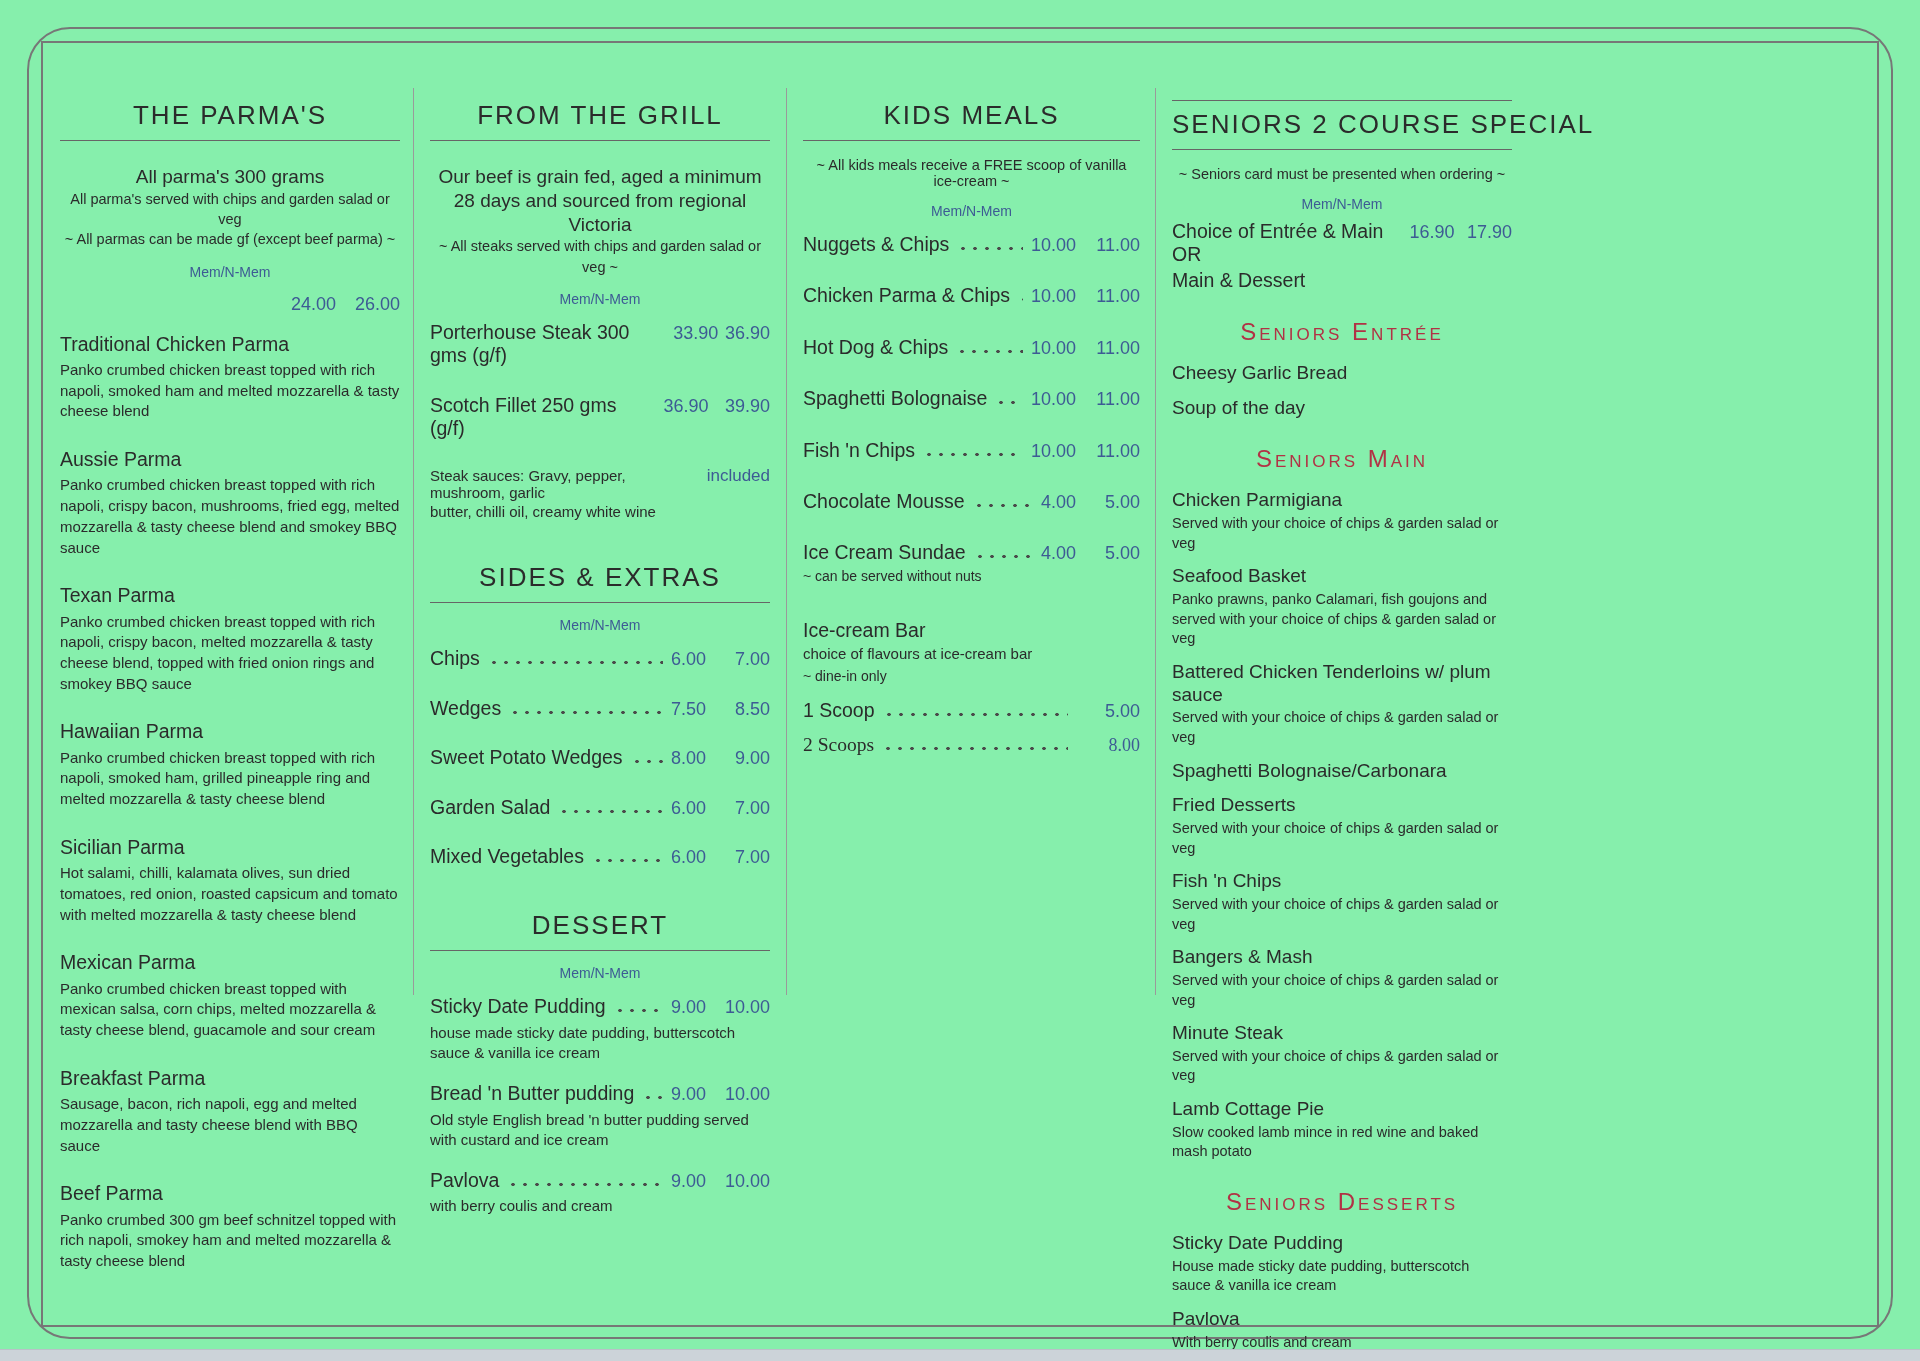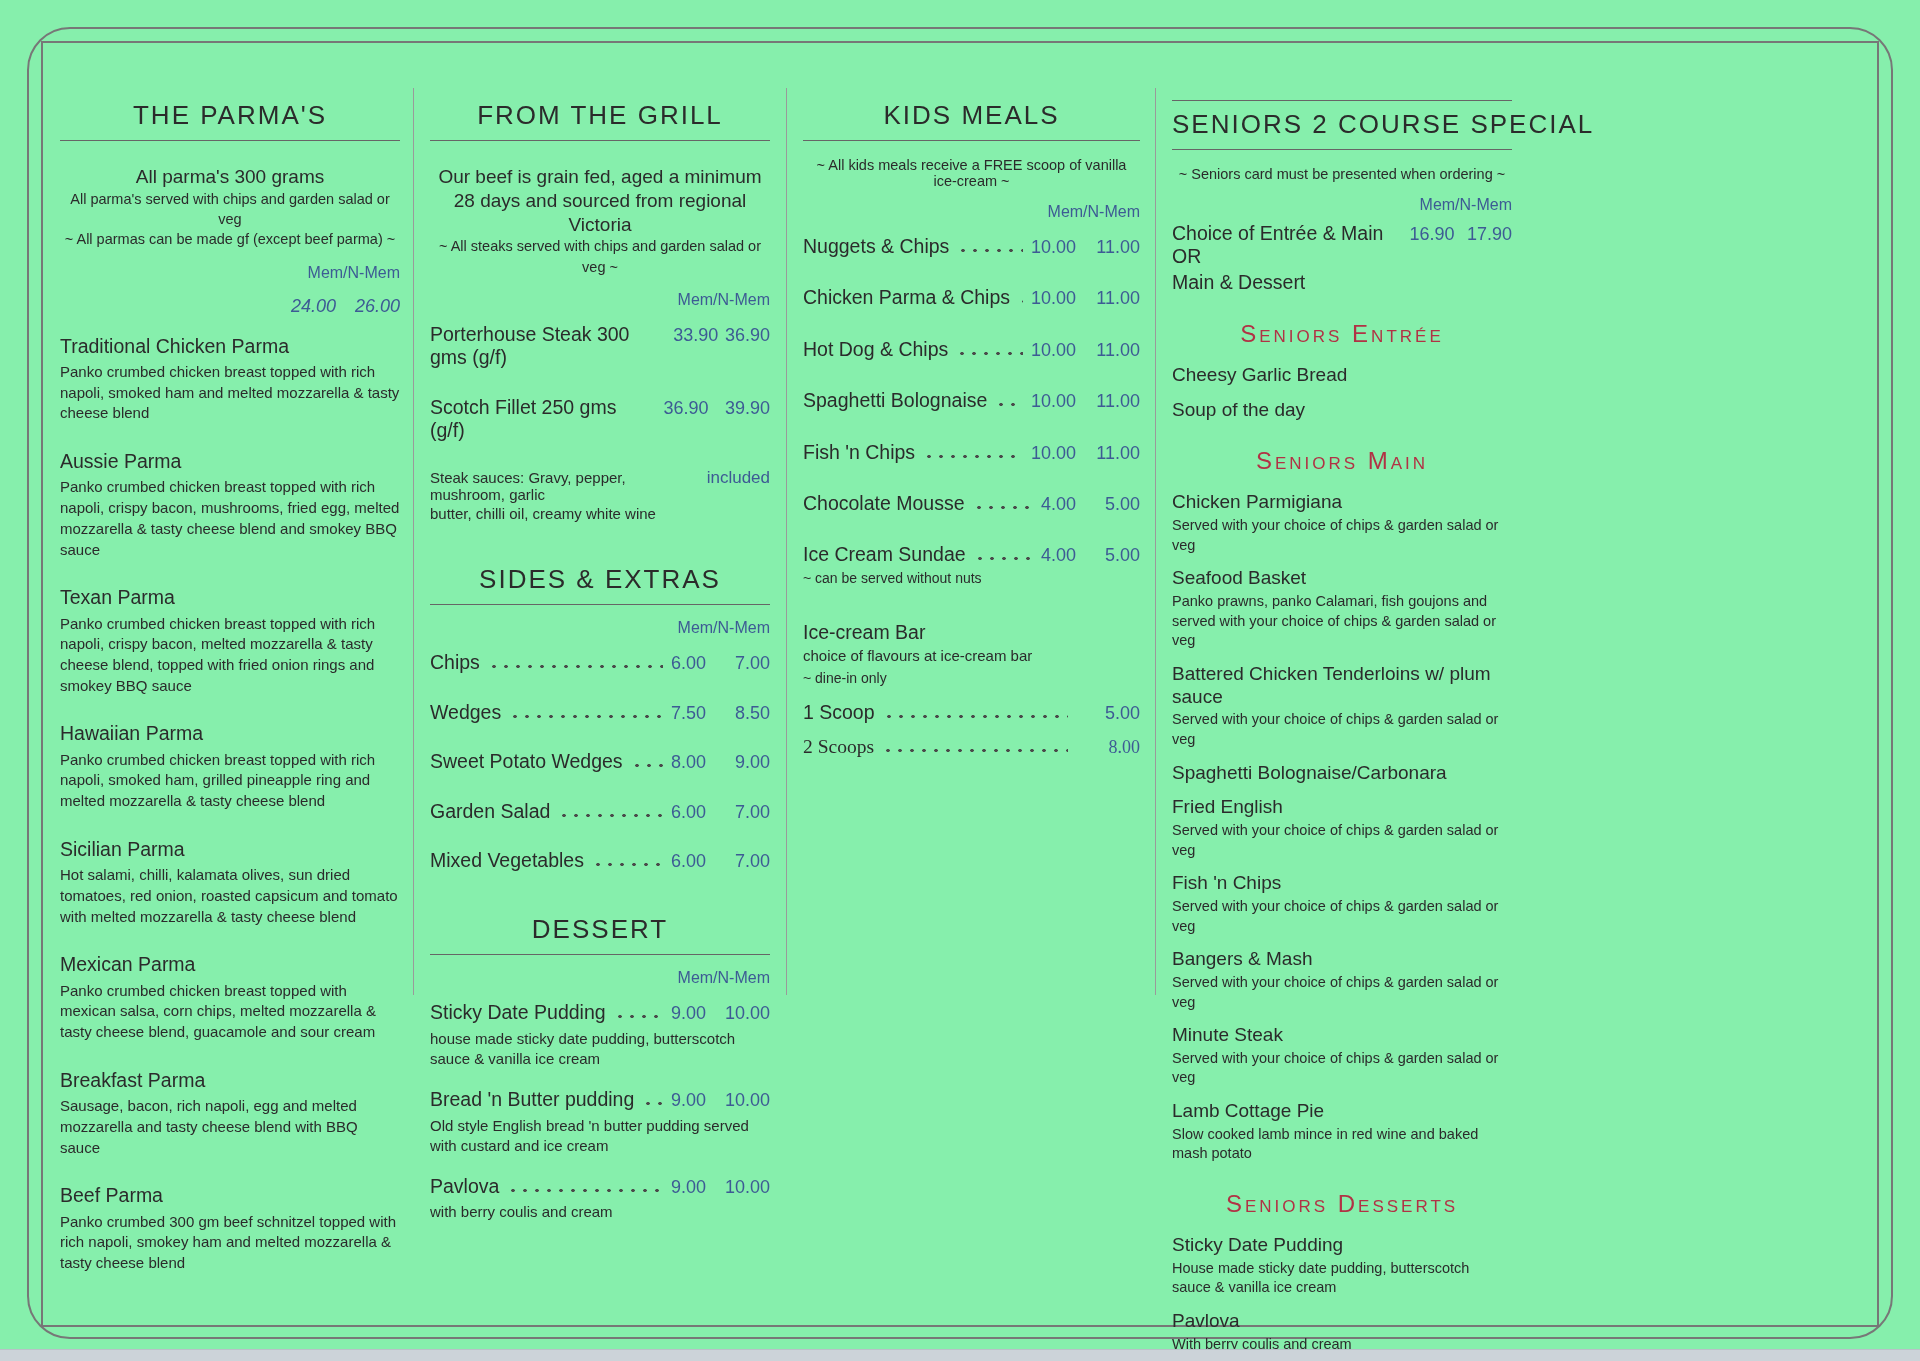--- a/index.html
+++ b/index.html
@@ -30,23 +30,23 @@
   .col-title{
     font-size:26px;font-weight:400;letter-spacing:2px;text-align:center;
     margin:0;padding-bottom:9px;border-bottom:1.5px solid #666;
     white-space:nowrap;
   }
   .col-title.boxed{border-top:1.5px solid #666;padding-top:8px;}
   .section-gap{margin-top:42px;}
   .intro-heading{font-size:19px;text-align:center;margin-top:24px;line-height:1.25;}
   .intro-line{font-size:14.5px;text-align:center;line-height:1.4;}
   .note{font-size:14.5px;text-align:center;margin-top:16px;}
-  .mem-header{color:var(--blue);text-align:right;font-size:16px;margin-top:14px;margin-bottom:14px;}
+  .mem-header{color:var(--blue);text-align:center;font-size:14px;margin-top:14px;margin-bottom:14px;}
   .blue{color:var(--blue);}
-  .price-pair{display:flex;justify-content:flex-end;font-size:18px;margin-bottom:18px;font-style:italic;}
+  .price-pair{display:flex;justify-content:flex-end;font-size:18px;margin-bottom:18px;}
   .nmem{width:64px;text-align:right;}
   .menu-item{margin-bottom:26px;}
   .item-name{font-size:19.5px;line-height:1.2;}
   .item-desc{font-size:15px;line-height:1.38;margin-top:4px;}
   .item-note{font-size:14px;line-height:1.3;margin-top:2px;}
   .price-row{display:flex;align-items:baseline;font-size:19.5px;}
   .price-row .mem{color:var(--blue);font-size:18px;}
   .price-row .nmem{color:var(--blue);font-size:18px;}
   .dots{
     flex:1;height:5px;margin:0 8px 2px 8px;
@@ -406,21 +406,21 @@
           <div class="item-name">Battered Chicken Tenderloins w/ plum sauce</div>
           <div class="item-desc">Served with your choice of chips &amp; garden salad or veg</div>
         </div>
 
         <div class="centered-item">
           <div class="item-name">Spaghetti Bolognaise/Carbonara</div>
 
         </div>
 
         <div class="centered-item">
-          <div class="item-name">Fried English</div>
+          <div class="item-name">Fried Desserts</div>
           <div class="item-desc">Served with your choice of chips &amp; garden salad or veg</div>
         </div>
 
         <div class="centered-item">
           <div class="item-name">Fish 'n Chips</div>
           <div class="item-desc">Served with your choice of chips &amp; garden salad or veg</div>
         </div>
 
         <div class="centered-item">
           <div class="item-name">Bangers &amp; Mash</div>

